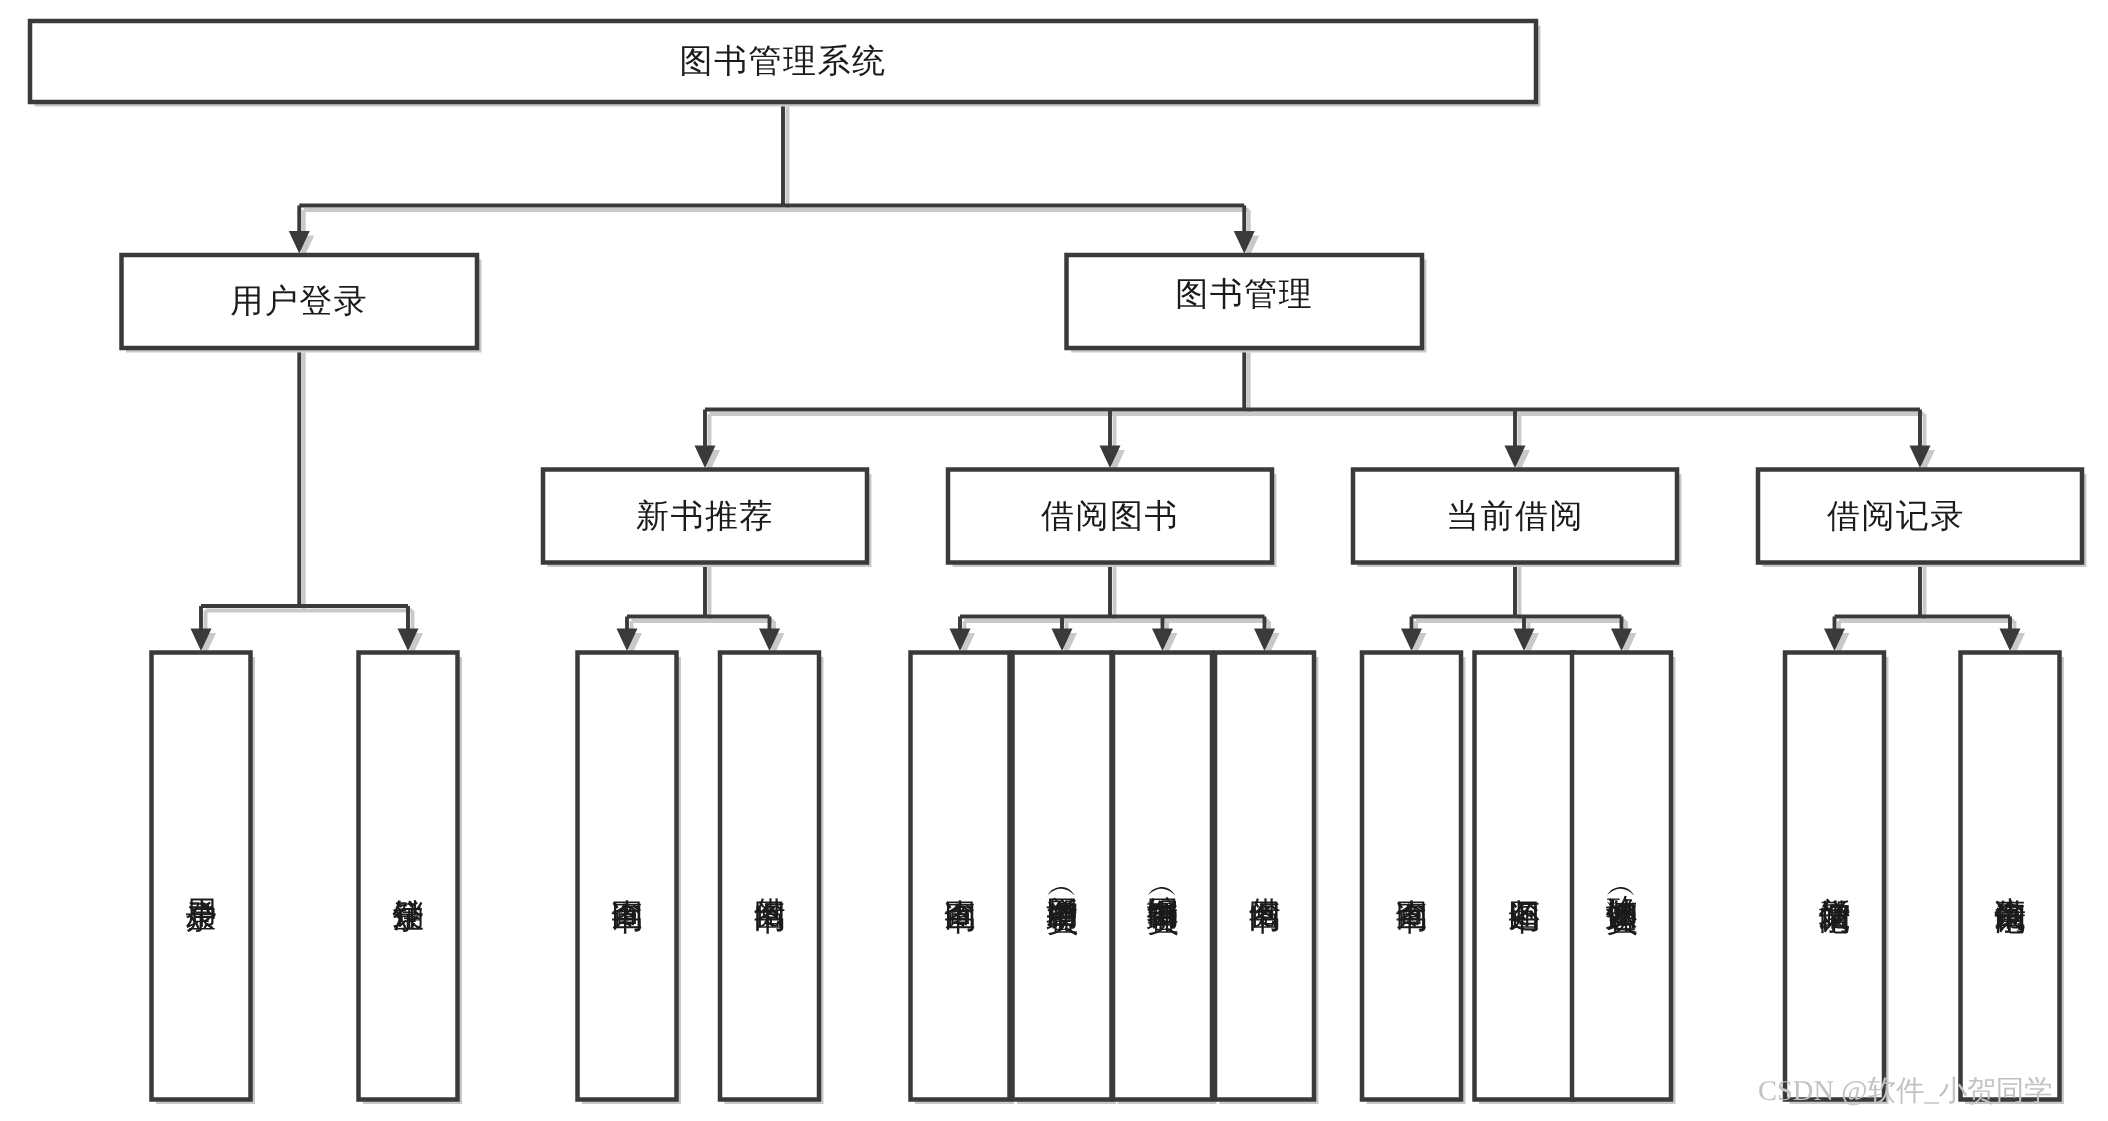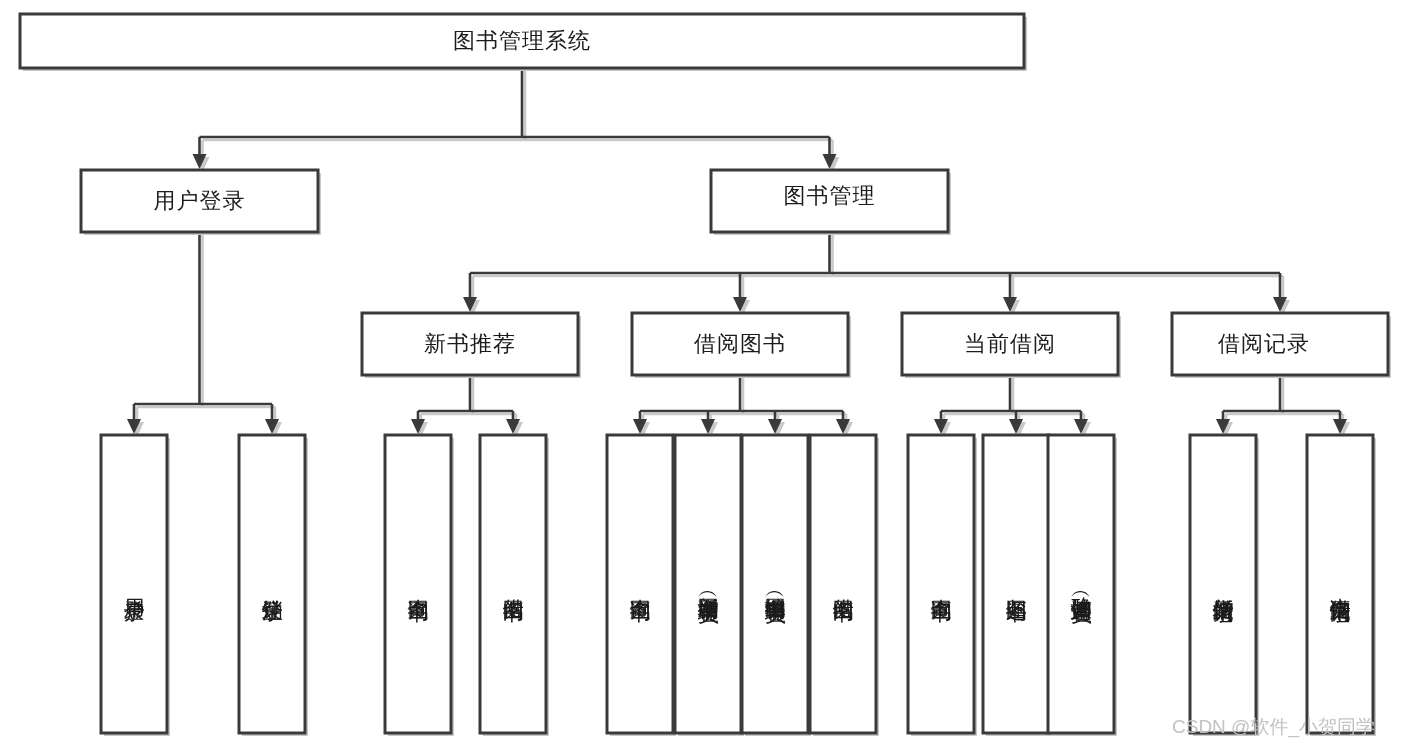--- a/index.html
+++ b/index.html
@@ -28,21 +28,21 @@
   }
   .wide-label-wrap{
     position:absolute;
     display:flex;align-items:center;justify-content:center;
     font-family:Liberation Serif, serif;
     font-size:22px;color:#1b1b1b;letter-spacing:1px;
     pointer-events:none;
   }
   #watermark{
     position:absolute;left:1172px;top:714px;
-    font-family:Liberation Sans, sans-serif;
+    font-family:Liberation Serif, serif;
     font-size:19px;color:#c2c2c2;white-space:nowrap;user-select:none;
   }
 </style>
 </head>
 <body>
 
 <div id="diagram-root">
 
   <svg id="flow" viewBox="0 0 1405 747">
     <g id="connectors-layer">

